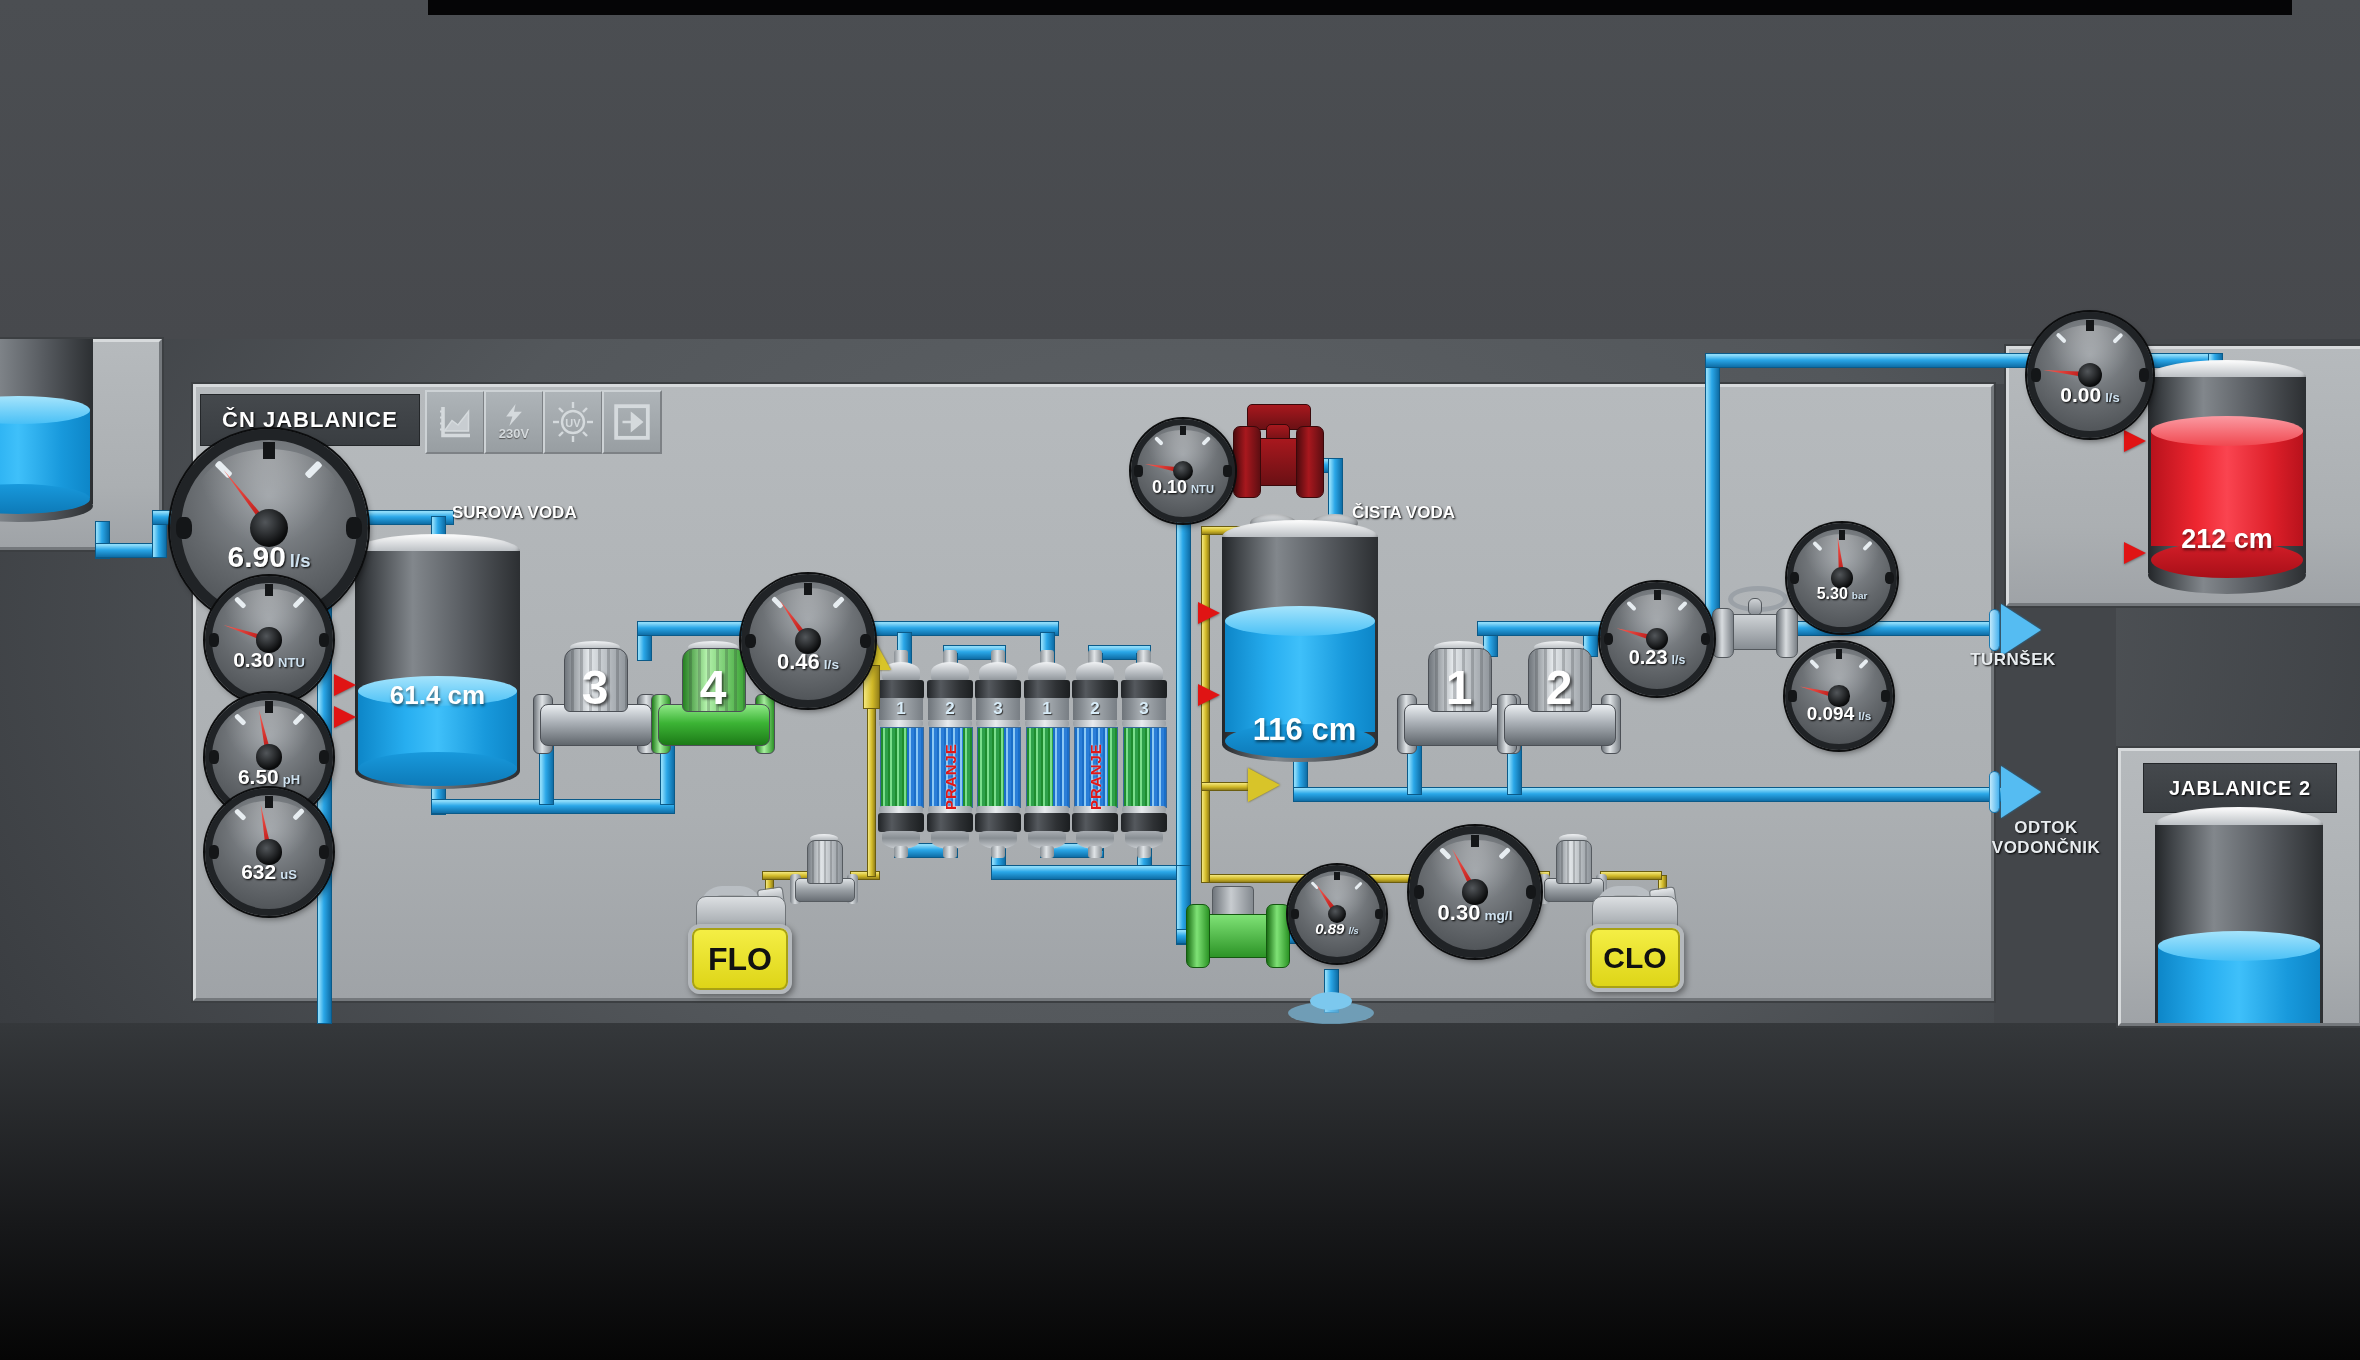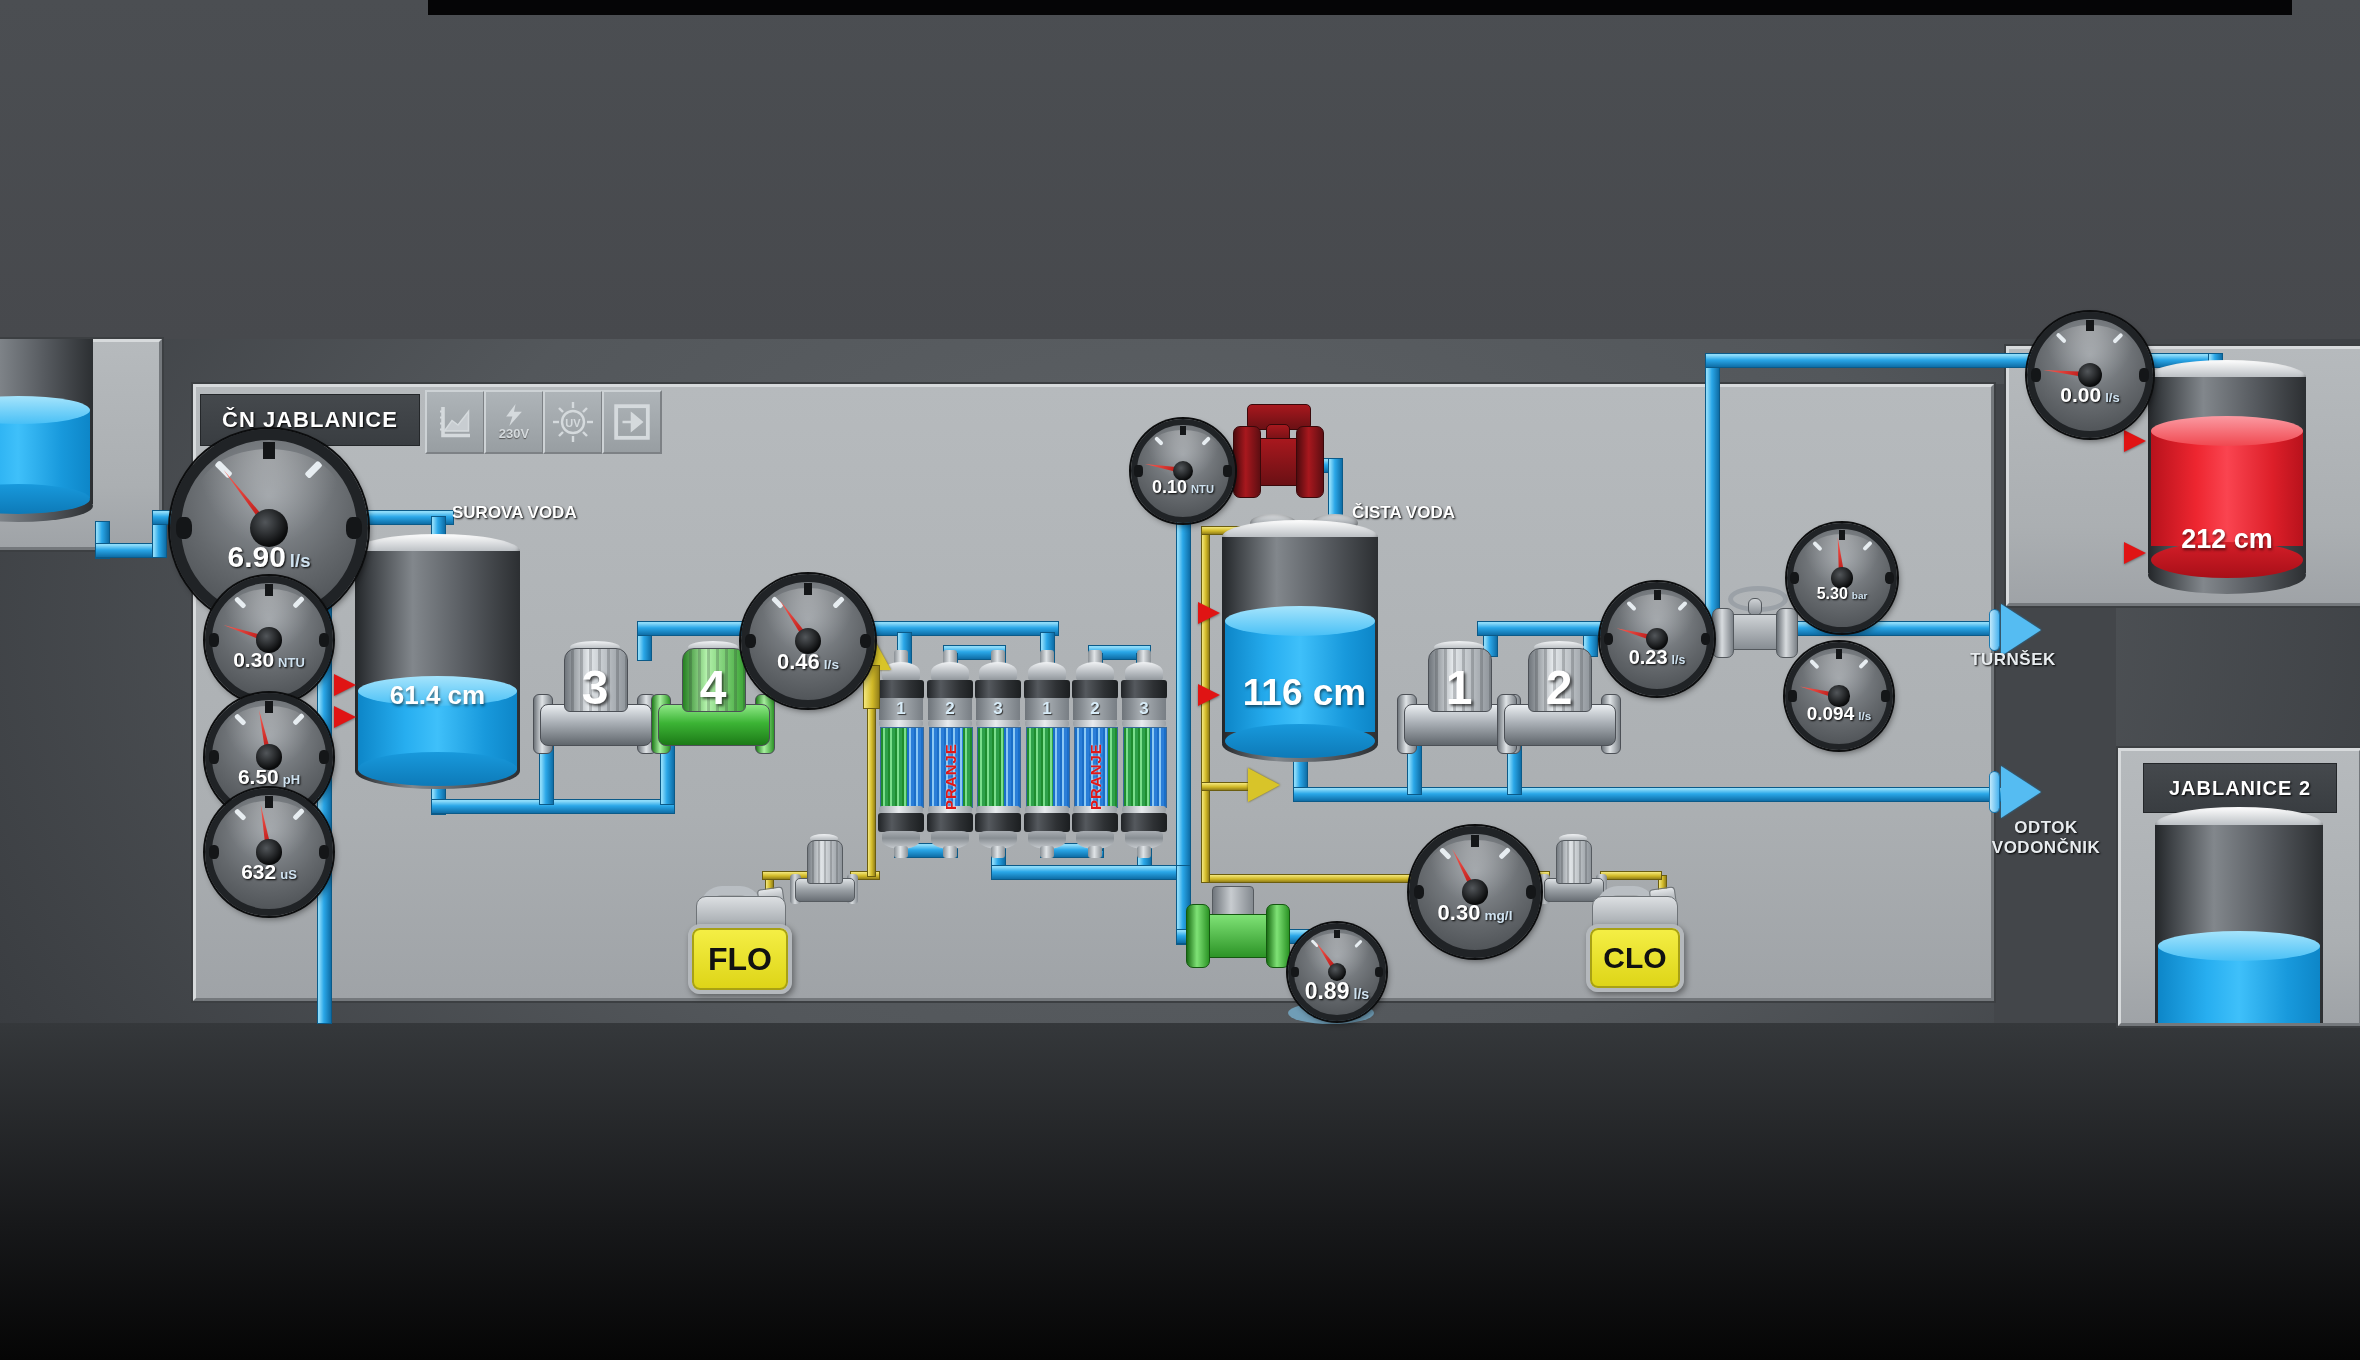--- a/index.html
+++ b/index.html
@@ -402,21 +402,21 @@
 
   <div class="plabel" style="left:1352px;top:503px;">ČISTA VODA</div>
   <div class="port" style="left:1250px;top:514px;width:46px;height:18px;"></div>
   <div class="port" style="left:1312px;top:514px;width:46px;height:18px;"></div>
   <div class="ellip tank-top" style="left:1222px;top:520px;width:156px;height:34px;"></div>
   <div class="tank-body" style="left:1222px;top:537px;width:156px;height:206px;"></div>
   <div class="ellip tank-bot" style="left:1222px;top:726px;width:156px;height:36px;"></div>
   <div class="fill-body" style="left:1225px;top:620px;width:150px;height:112px;"></div>
   <div class="ellip fill-bot" style="left:1225px;top:724px;width:150px;height:34px;"></div>
   <div class="ellip fill-top" style="left:1225px;top:606px;width:150px;height:30px;"></div>
-  <div class="lvl" style="left:1222px;top:672px;width:165px;font-size:37px;">116 cm</div>
+  <div class="lvl" style="left:1222px;top:712px;width:165px;font-size:31px;">116 cm</div>
   <div class="red-arrow" style="left:1198px;top:602px;"></div>
   <div class="red-arrow" style="left:1198px;top:684px;"></div>
 
   <div class="pump" style="left:1404px;top:646px;">
     <div class="p-fl"></div>
       <div class="p-fr"></div>
     <div class="p-body"></div>
     <div class="p-cap"></div>
     <div class="p-motor"></div>
     <div class="p-num">1</div>
@@ -595,21 +595,21 @@
       <div class="gauge" style="left: 1409px; top: 826px; width: 116px; height: 116px; font-size: 22px; border: 8px solid rgb(32, 35, 38);">
         <div class="t-top"></div>
     <div class="t-l"></div>
     <div class="t-r"></div>
     <div class="t-w1"></div>
     <div class="t-w2"></div>
     <div class="g-needle" style="transform:rotate(-28deg)"></div>
     <div class="g-hub"></div>
     <div class="g-val"><span class="v">0.30</span><span class="u">mg/l</span></div>
       </div>
-      <div class="gauge" style="left: 1288px; top: 923px; width: 86px; height: 86px; font-size: 23px; border: 6px solid rgb(32, 35, 38);">
+      <div class="gauge" style="left: 1288px; top: 865px; width: 86px; height: 86px; font-size: 15px; border: 6px solid rgb(32, 35, 38); font-style: italic;">
         <div class="t-top"></div>
     <div class="t-l"></div>
     <div class="t-r"></div>
     <div class="t-w1"></div>
     <div class="t-w2"></div>
     <div class="g-needle" style="transform:rotate(-35deg)"></div>
     <div class="g-hub"></div>
     <div class="g-val"><span class="v">0.89</span><span class="u">l/s</span></div>
       </div>
       <div class="gauge" style="left: 2027px; top: 312px; width: 112px; height: 112px; font-size: 21px; border: 7px solid rgb(32, 35, 38);">

